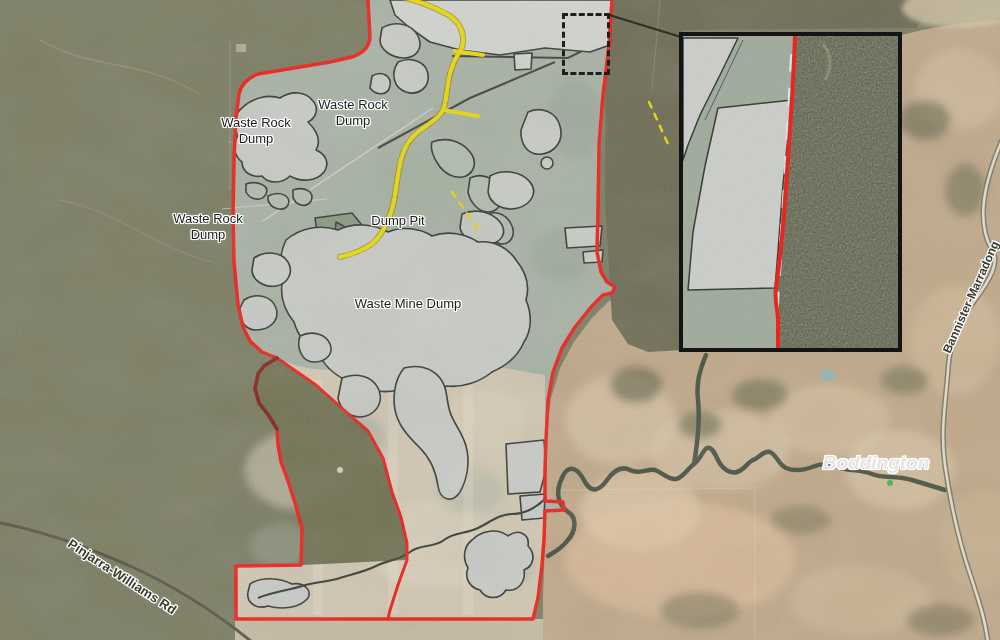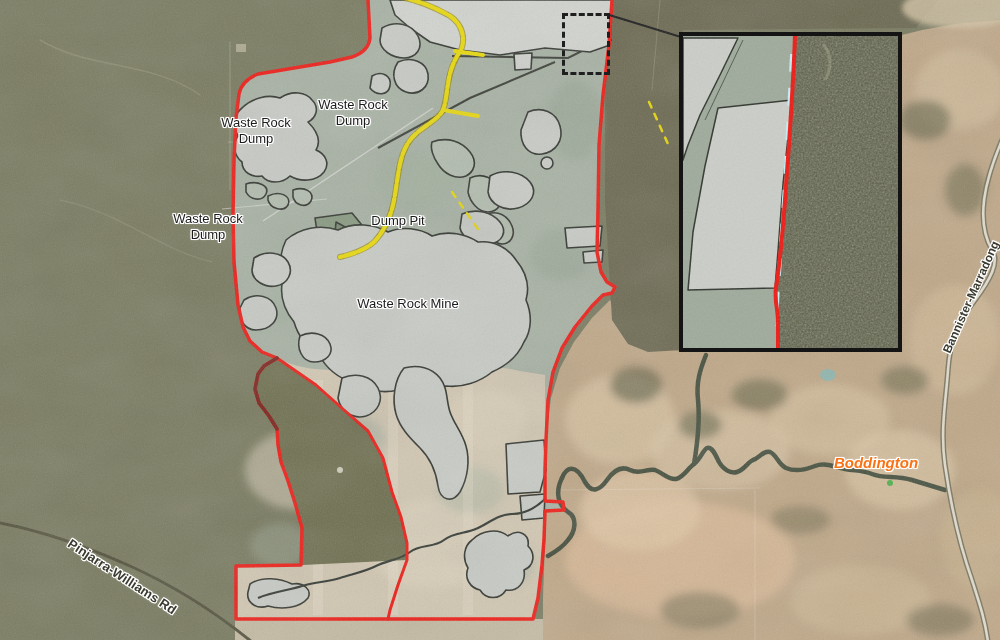--- a/index.html
+++ b/index.html
@@ -3,21 +3,21 @@
 <meta charset="utf-8">
 <style>
   html,body{margin:0;padding:0;background:#222;}
   .stage{position:relative;width:1000px;height:640px;overflow:hidden;
          font-family:"Liberation Sans",sans-serif;}
   .stage svg{position:absolute;left:0;top:0;}
   .maplabel{position:absolute;transform:translate(-50%,-50%);
     color:#1c1c1c;font-size:13px;line-height:16px;text-align:center;white-space:nowrap;
     text-shadow:1px 0 0 #fff,-1px 0 0 #fff,0 1px 0 #fff,0 -1px 0 #fff,
       1px 1px 0 #fff,-1px -1px 0 #fff,1px -1px 0 #fff,-1px 1px 0 #fff,0 0 3px #fff;}
-  .town{font-weight:bold;font-style:italic;font-size:15px;color:#f97316;}
+  .town{font-weight:bold;font-style:italic;font-size:19px;color:#e5e5e5;}
   .roadlabel{font-weight:bold;font-size:13px;color:#3b3b30;}
   .road-sw{transform:translate(-50%,-50%) rotate(33deg);}
   .road-e{transform:translate(-50%,-50%) rotate(-66deg);font-size:12px;}
   .inset{position:absolute;left:679px;top:32px;width:215px;height:312px;
          border:4px solid #141414;background:#9fab9c;}
   .inset svg{position:absolute;left:0;top:0;}
   .extent{position:absolute;left:562px;top:13px;width:42px;height:56px;
           border:3px dashed #1f1f1f;}
 </style>
 </head>
@@ -268,18 +268,18 @@
 </div>
 <div class="maplabel" style="left:256px;top:131px;">
   <span>Waste Rock</span><br>
   <span>Dump</span>
 </div>
 <div class="maplabel" style="left:208px;top:227px;">
   <span>Waste Rock</span><br>
   <span>Dump</span>
 </div>
 <div class="maplabel" style="left:398px;top:221px;">Dump Pit</div>
-<div class="maplabel" style="left:408px;top:304px;">Waste Rock Mine</div>
+<div class="maplabel" style="left:408px;top:304px;">Waste Mine Dump</div>
 <div class="maplabel town" style="left:876px;top:463px;">Boddington</div>
 <div class="maplabel roadlabel road-sw" style="left:122px;top:577px;">Pinjarra-Williams Rd</div>
 <div class="maplabel roadlabel road-e" style="left:971px;top:297px;">Bannister-Marradong</div>
 
 </div>
 
 </body></html>

